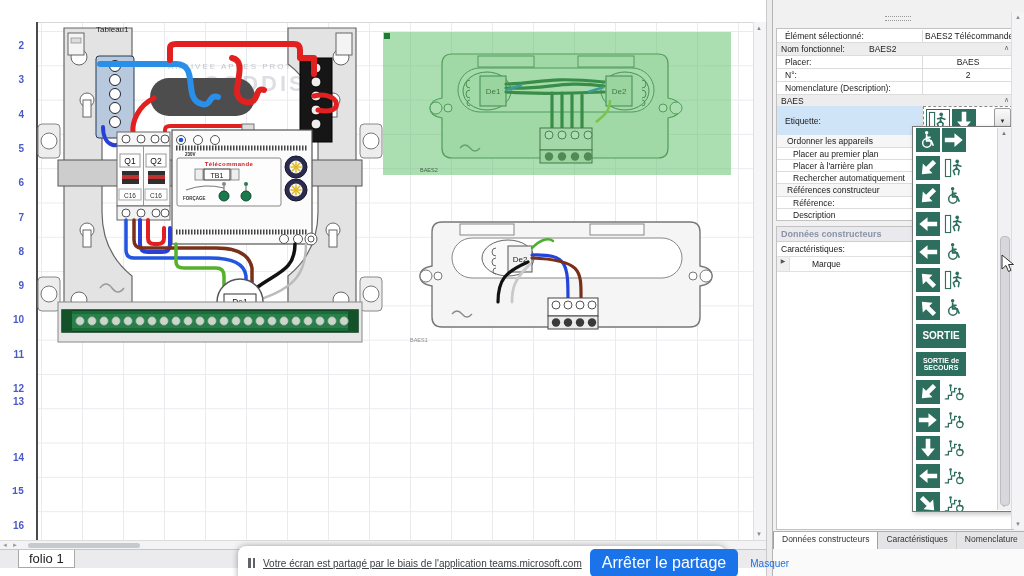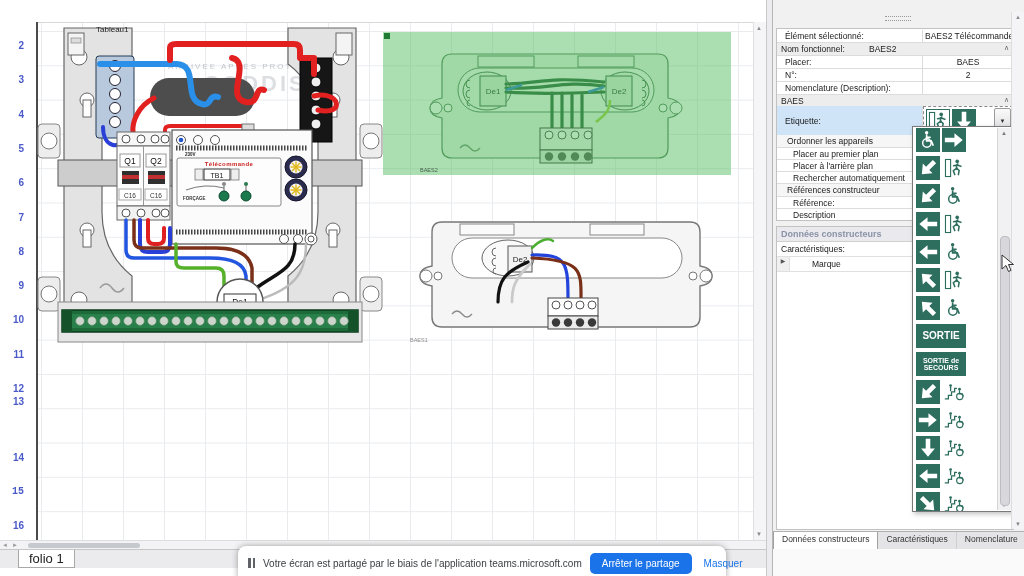--- a/index.html
+++ b/index.html
@@ -68,22 +68,22 @@
   .tab{font-size:8.5px;padding:2px 8px 0 8px;color:#333;border-right:1px solid #cfcfcf;white-space:nowrap;}
   .tab.active{background:#fff;border:1px solid #a0a0a0;border-top:none;}
   .panel-scroll{position:absolute;right:0;top:12px;width:13px;height:517px;background:#f4f4f6;border-left:1px solid #ddd;}
   .panel-scroll .a{position:absolute;left:3px;font-size:6px;color:#888;}
   .below-tabs{position:absolute;left:0;top:549px;width:252px;height:27px;background:#fafafa;}
   
   #sharebar{position:absolute;left:238px;top:546px;width:468px;height:34px;background:#fff;
      border-radius:8px 8px 0 0;box-shadow:0 0 6px rgba(0,0,0,.35);display:flex;align-items:center;padding:0 10px;gap:8px;}
   .pausebars{display:flex;gap:2px;}
   .pausebars i{width:2.5px;height:10px;background:#5f6368;display:block;}
-  .sharemsg{font-size:10px;color:#3c4043;white-space:nowrap;}
-  .sharebtn{background:var(--accent,#1a73e8);color:#fff;font-size:10px;padding:5px 12px;border-radius:5px;white-space:nowrap;}
+  .sharemsg{font-size:10px;color:#3c4043;white-space:nowrap;text-decoration:underline;}
+  .sharebtn{background:var(--accent,#1a73e8);color:#fff;font-size:16px;padding:5px 12px;border-radius:5px;white-space:nowrap;}
   .sharelink{color:var(--accent,#1a73e8);font-size:10px;margin-left:4px;}
   #cursor{position:absolute;left:1001px;top:254px;}
 </style>
 </head>
 <body>
 
 <div id="app">
 
   <div class="canvas-grid"></div>
   <div class="canvas-leftline"></div>

